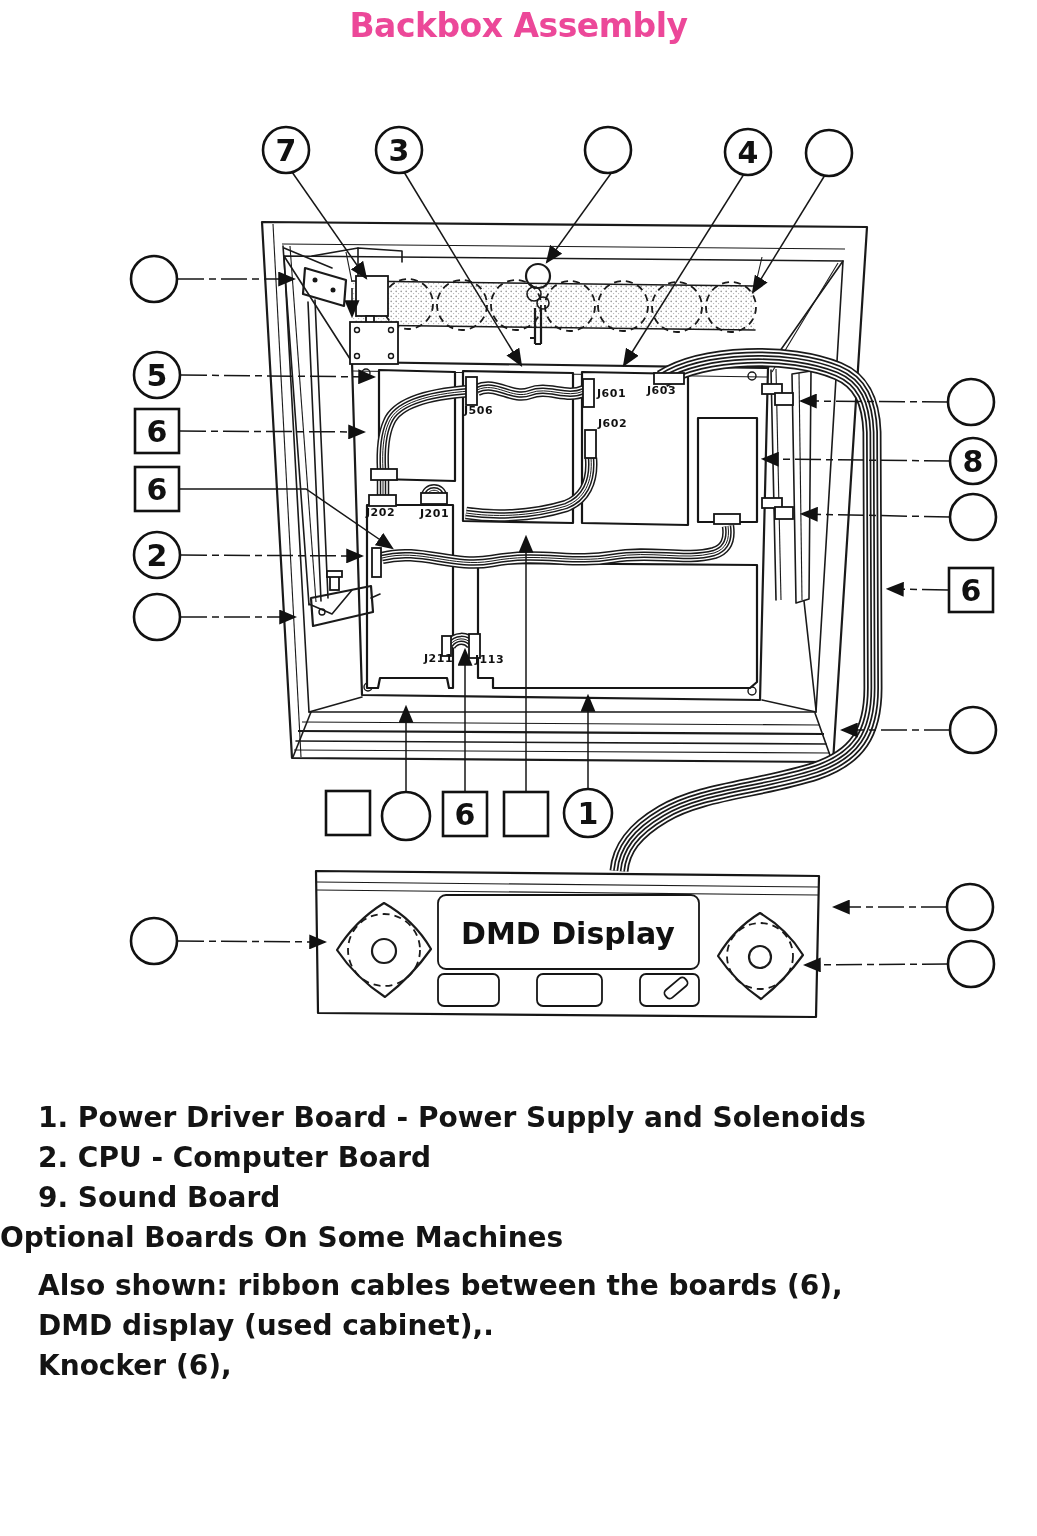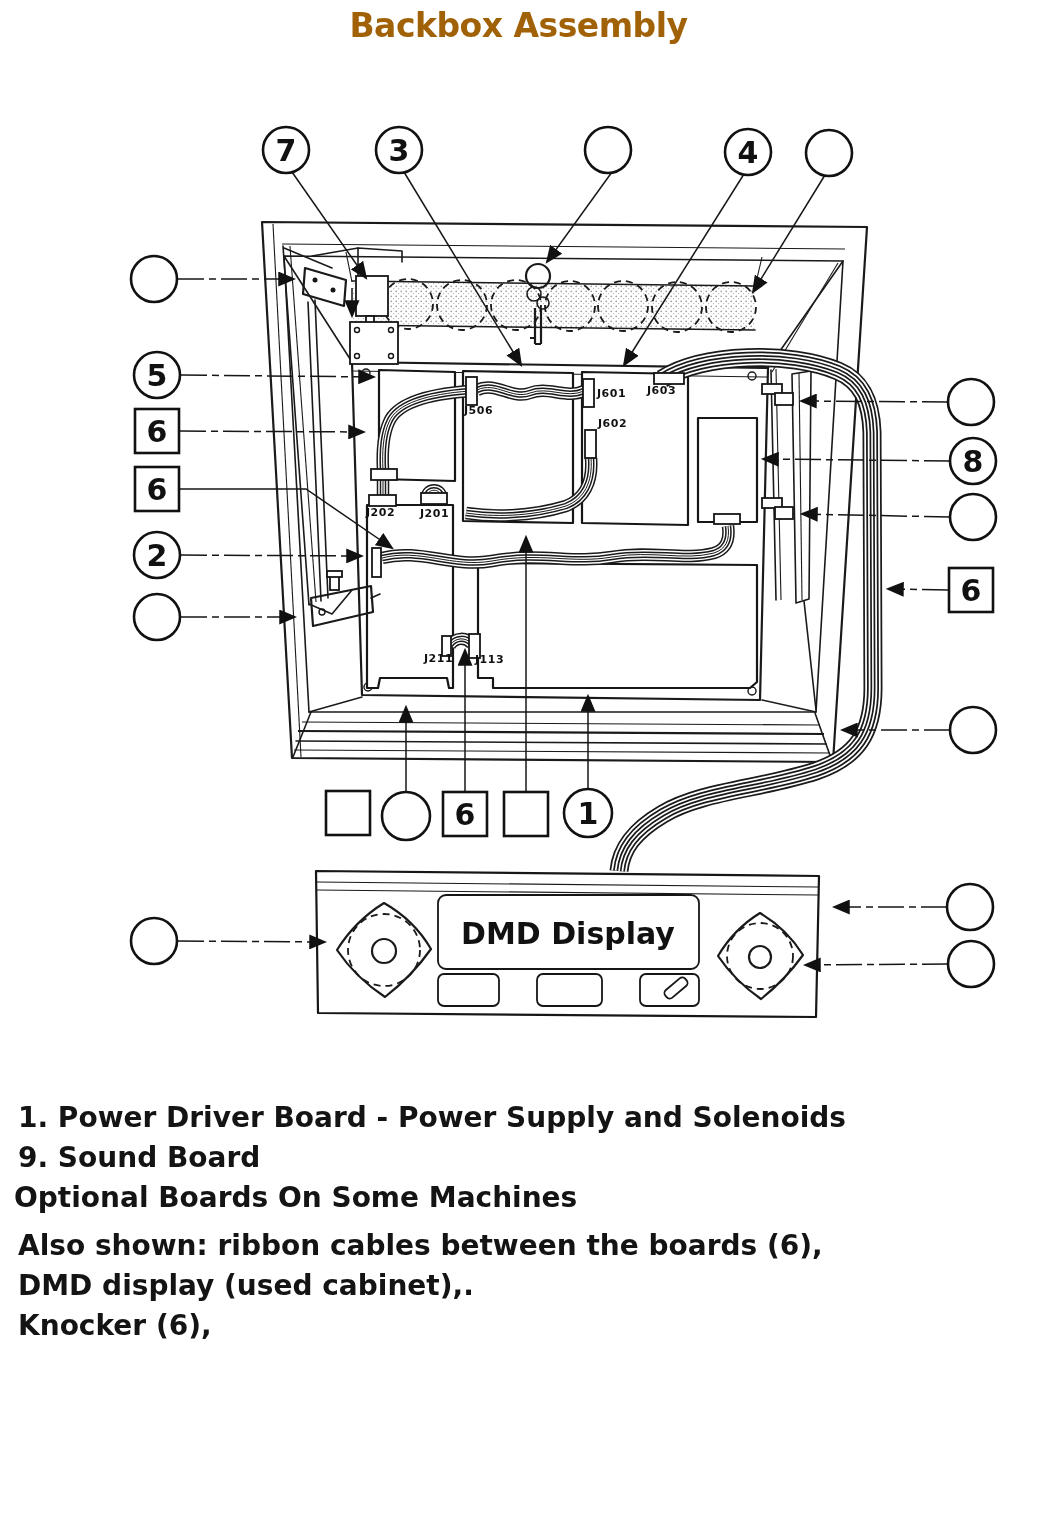--- a/index.html
+++ b/index.html
@@ -1,19 +1,19 @@
 <!DOCTYPE html>
 <html><head>
 <meta charset="utf-8">
 <style>
   html,body{margin:0;padding:0;background:#fff;}
   body{width:1037px;height:1536px;position:relative;overflow:hidden;
        font-family:"DejaVu Sans","Liberation Sans",sans-serif;color:#111;}
   .page-title{position:absolute;top:6px;left:0;width:1037px;text-align:center;
-    font-size:33px;font-weight:bold;letter-spacing:-0.5px;color:#a16207;}
+    font-size:33px;font-weight:bold;letter-spacing:-0.5px;color:#ec4899;}
   svg{position:absolute;top:0;left:0;}
   
   .ln{stroke:#1a1a1a;stroke-width:1.6;fill:none;stroke-linejoin:round;stroke-linecap:round;}
   .ln2{stroke:#1a1a1a;stroke-width:2.2;fill:none;stroke-linejoin:round;}
   .thin{stroke:#1a1a1a;stroke-width:1.1;fill:none;}
   .board{fill:#ffffff;stroke:#161616;stroke-width:2.2;stroke-linejoin:round;}
   .conn{fill:#ffffff;stroke:#161616;stroke-width:1.8;}
   .hole{fill:none;stroke:#161616;stroke-width:1.4;}
   .screw{fill:#161616;}
   .dashc{fill:none;stroke:#1a1a1a;stroke-width:1.8;stroke-dasharray:7 5;}
@@ -27,22 +27,22 @@
   
   .lead{stroke:#161616;stroke-width:1.5;fill:none;}
   .leadD{stroke-dasharray:26 5 7 5;}
   .cc{fill:#fff;stroke:#111;stroke-width:2.6;}
   .cnum{font-size:30px;font-weight:bold;text-anchor:middle;fill:#111;}
   .jlabel{font-size:11px;font-weight:bold;fill:#111;letter-spacing:0.5px;}
   .dmdtxt{font-size:30px;font-weight:bold;text-anchor:middle;fill:#111;}
   
   .legend{position:absolute;top:1098px;left:0;width:1020px;font-size:28px;font-weight:bold;
           color:#141414;line-height:40px;}
-  .legend .ind0{padding-left:14px;}
-  .legend .ind1{padding-left:18px;}
+  .legend .ind0{}
+  .legend .ind1{padding-left:38px;}
   .legend .gap{margin-top:8px;}
 </style>
 </head>
 <body>
 
 <div class="page-title">Backbox Assembly</div>
 
 <svg width="1037" height="1080" viewBox="0 0 1037 1080">
   <defs>
     <marker id="ah" markerWidth="12" markerHeight="10" refX="10.5" refY="5" orient="auto">
@@ -376,18 +376,19 @@
     <text class="jlabel" x="647" y="394">J603</text>
     <text class="jlabel" x="366" y="516">J202</text>
     <text class="jlabel" x="420" y="517">J201</text>
     <text class="jlabel" x="424" y="662">J211</text>
     <text class="jlabel" x="475" y="663">J113</text>
   </g>
 </svg>
 
 <div class="legend">
   <div class="ind1">1. Power Driver Board - Power Supply and Solenoids</div>
+  <div class="ind1">2. CPU - Computer Board</div>
   <div class="ind1">9. Sound Board</div>
   <div class="ind0">Optional Boards On Some Machines</div>
   <div class="ind1 gap">Also shown: ribbon cables between the boards (6),</div>
   <div class="ind1">DMD display (used cabinet),.</div>
   <div class="ind1">Knocker (6),</div>
 </div>
 
 </body></html>

